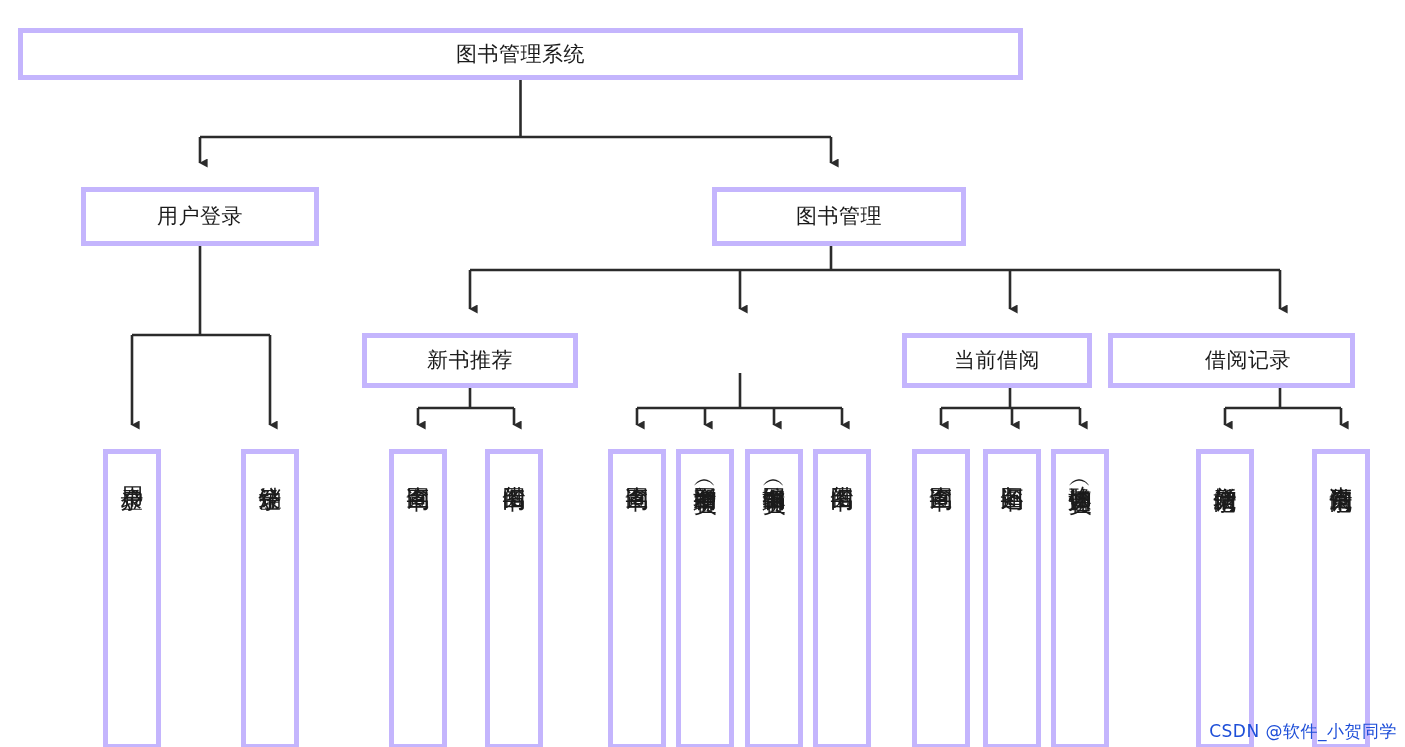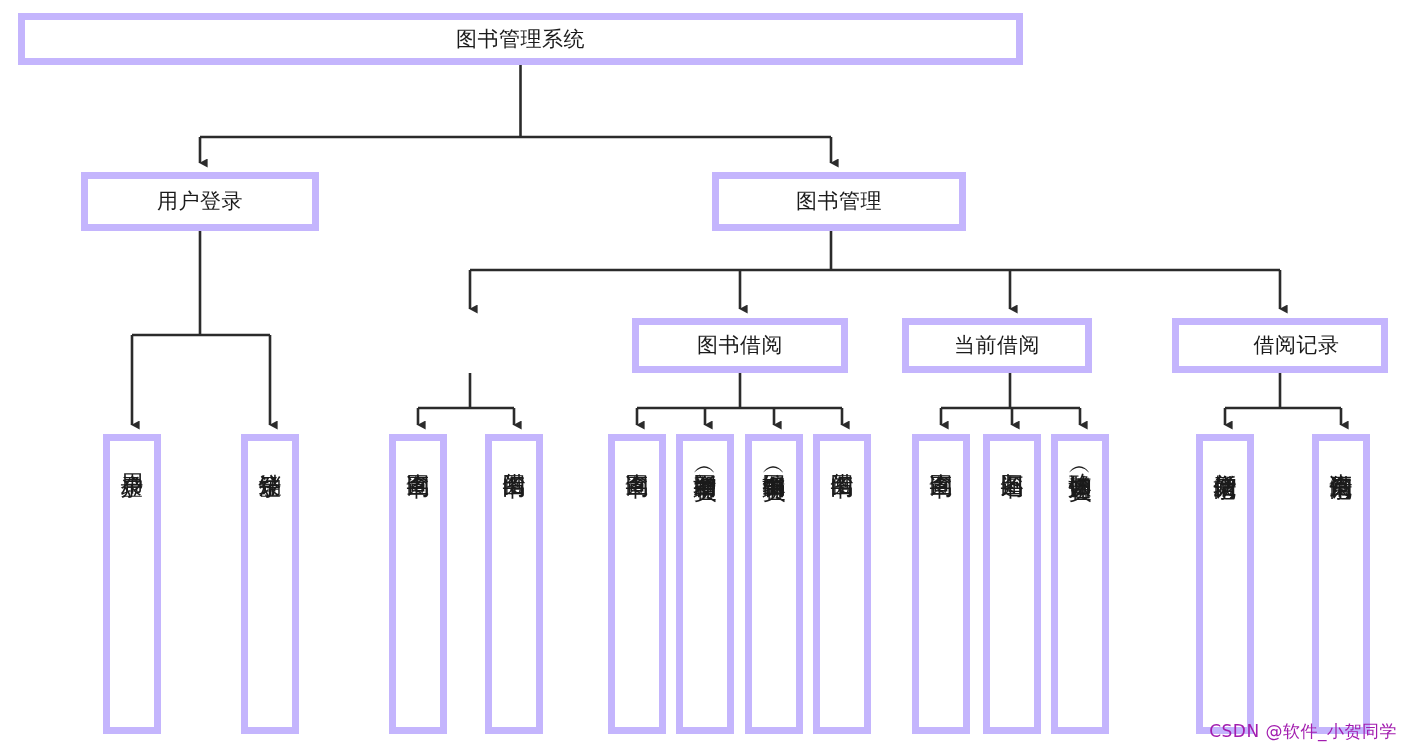--- a/index.html
+++ b/index.html
@@ -22,25 +22,26 @@
     left: 0;
     top: 0;
     width: 1405px;
     height: 747px;
     pointer-events: none;
   }
   .node {
     position: absolute;
     box-sizing: border-box;
     background: #ffffff;
-    border: 7px solid #c4b5fd;
+    border: 5px solid #c4b5fd;
     display: flex;
     align-items: center;
     justify-content: center;
     color: #1b1b1b;
+    margin-top: 15px;
   }
   .node .label {
     display: block;
     text-align: center;
     line-height: 1.18;
     letter-spacing: 0.5px;
   }
   .node-root .label,
   .node-l1 .label,
   .node-l2 .label {
@@ -57,21 +58,21 @@
     font-size: 23px;
     line-height: 1.08;
     letter-spacing: 1px;
     white-space: nowrap;
   }
   #watermark {
     position: absolute;
     right: 8px;
     bottom: 4px;
     font-size: 17px;
-    color: #a21caf;
+    color: #1d4ed8;
     white-space: nowrap;
     letter-spacing: 0.5px;
   }
 </style>
 </head>
 <body>
 
 <div id="diagram-root">
 
   <svg id="edge-layer" viewBox="0 0 1405 747" xmlns="http://www.w3.org/2000/svg">
@@ -128,27 +129,27 @@
     <span class="label">图书管理系统</span>
   </div>
 
   <div class="node node-l1" style="left: 81px; top: 172px; width: 238px; height: 59px;">
     <span class="label">用户登录</span>
   </div>
   <div class="node node-l1" style="left: 712px; top: 172px; width: 254px; height: 59px;">
     <span class="label">图书管理</span>
   </div>
 
-  <div class="node node-l2" style="left: 632px; top: 318px; width: 216px; height: 55px;">
-    <span class="label">图书借阅</span>
+  <div class="node node-l2" style="left: 362px; top: 318px; width: 216px; height: 55px;">
+    <span class="label">新书推荐</span>
   </div>
   <div class="node node-l2" style="left: 902px; top: 318px; width: 190px; height: 55px;">
     <span class="label">当前借阅</span>
   </div>
-  <div class="node node-l2" style="left: 1172px; top: 318px; width: 216px; height: 55px; padding-left: 33px;">
+  <div class="node node-l2" style="left: 1108px; top: 318px; width: 247px; height: 55px; padding-left: 33px;">
     <span class="label">借阅记录</span>
   </div>
 
   <div class="node node-leaf" style="left: 103px; top: 434px; width: 58px; height: 300px;">
     <span class="label">用户登录</span>
   </div>
   <div class="node node-leaf" style="left: 241px; top: 434px; width: 58px; height: 300px;">
     <span class="label">注销登录</span>
   </div>
   <div class="node node-leaf" style="left: 389px; top: 434px; width: 58px; height: 300px;">

